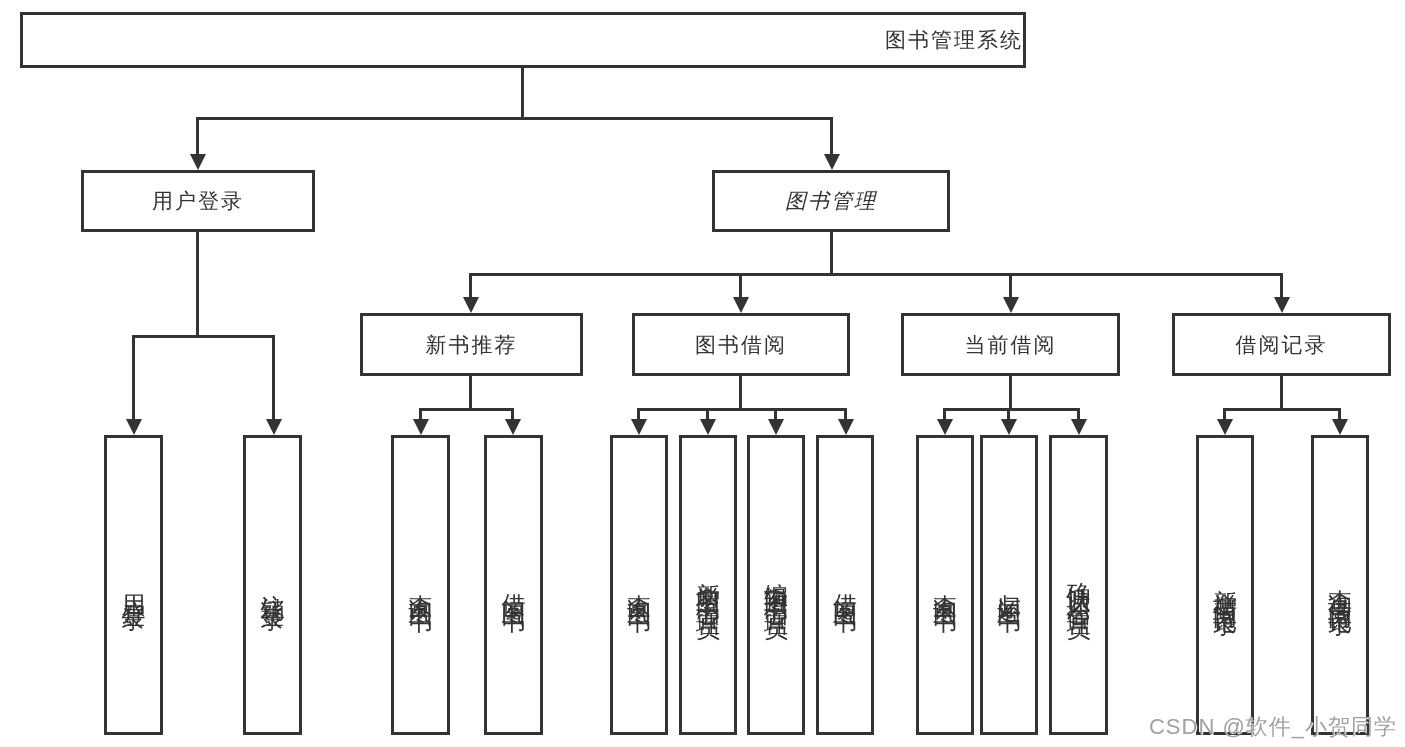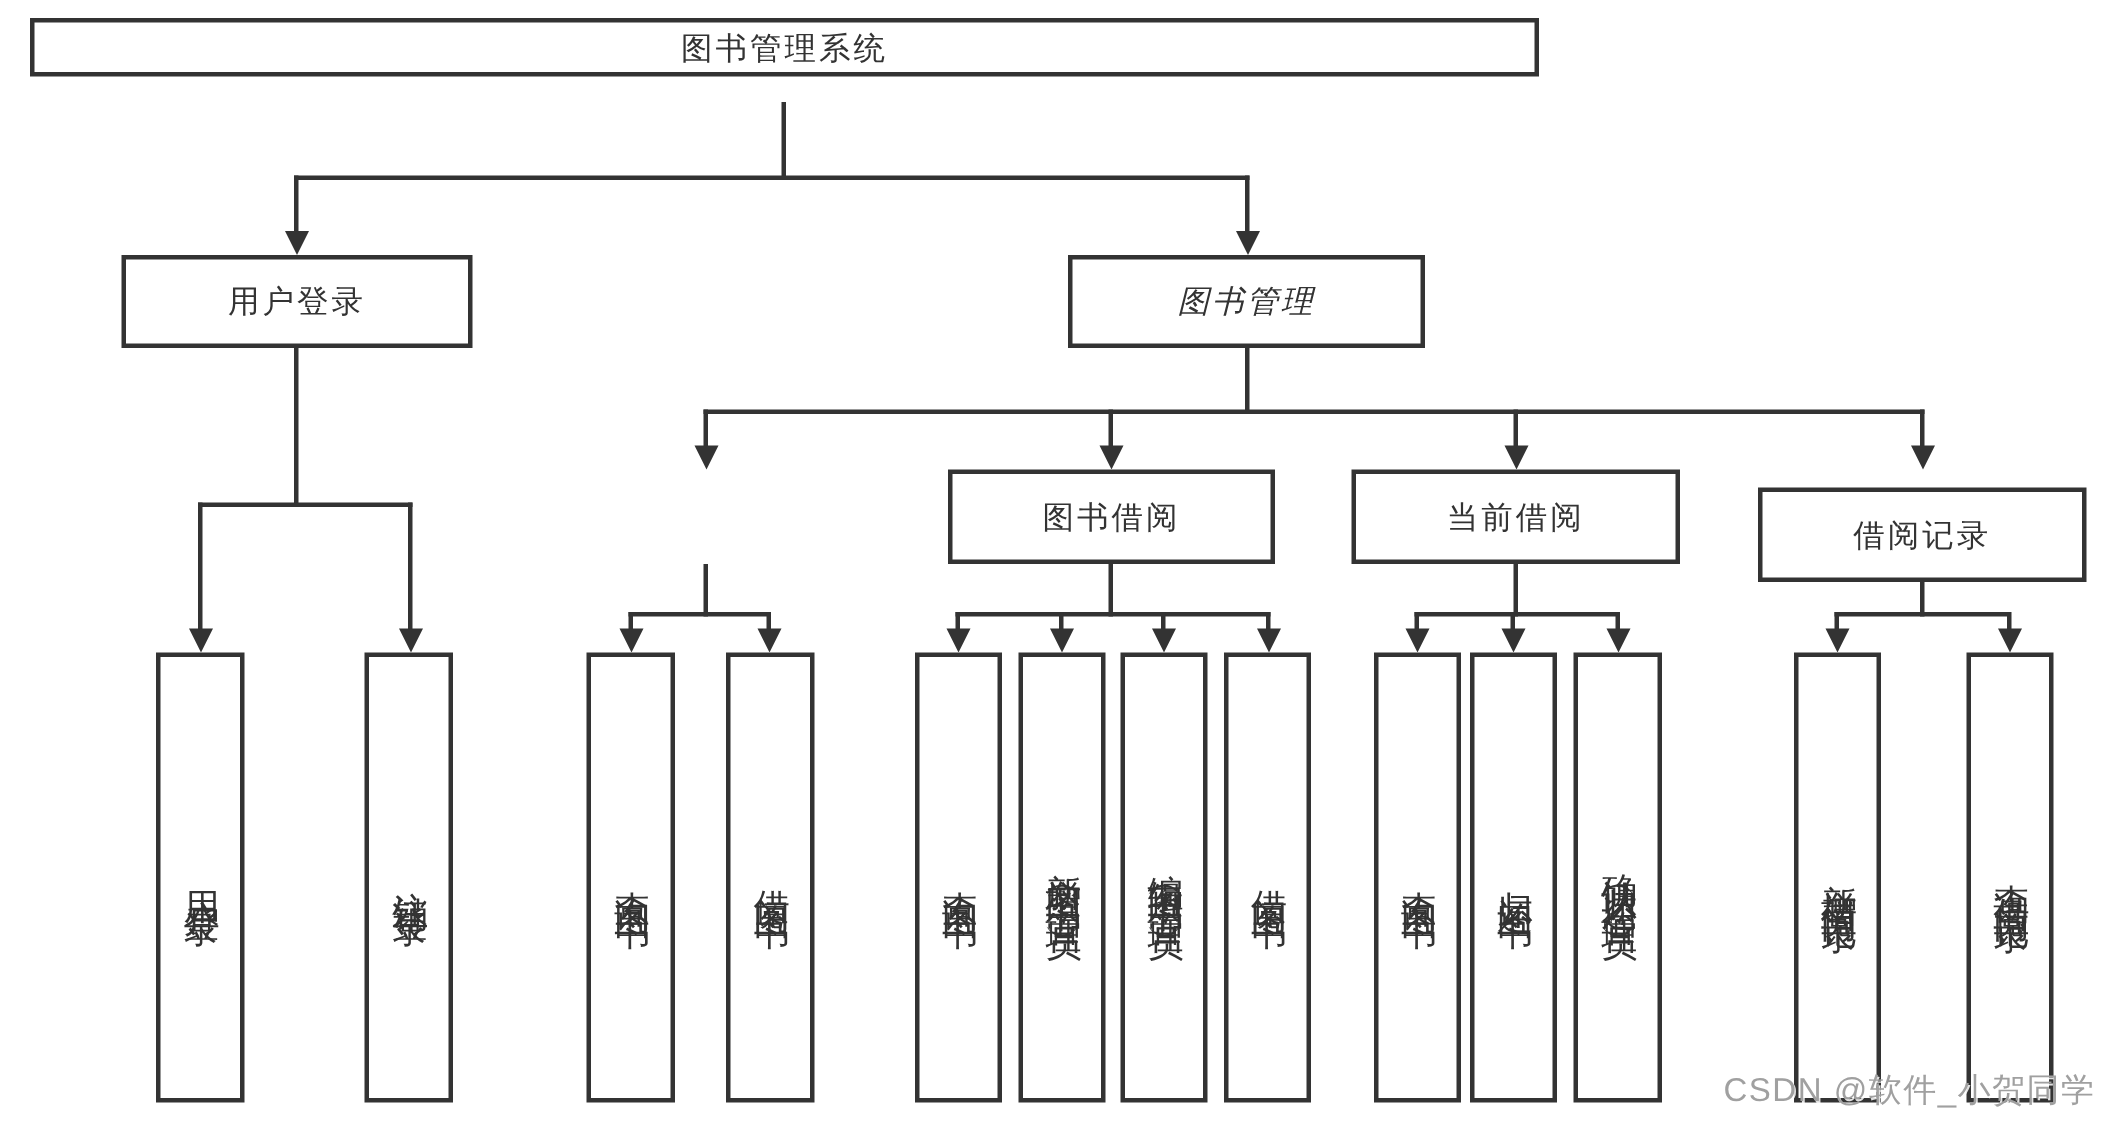--- a/index.html
+++ b/index.html
@@ -67,42 +67,45 @@
     text-shadow: 1px 1px 0 rgba(255,255,255,0.85);
     z-index: 5;
     white-space: nowrap;
   }
 </style>
 </head>
 <body>
 
 <div class="canvas">
 
-  <div class="box" style="left:20px; top:12px; width:1006px; height:39px;">
+  <div class="box" style="left:20px; top:12px; width:1006px; height:56px;justify-content:flex-end;">
     <span>图书管理系统</span>
   </div>
 
   <div class="box" style="left:81px; top:170px; width:234px; height:62px;">
     <span>用户登录</span>
   </div>
 
   <div class="box" style="left:712px; top:170px; width:238px; height:62px;font-style:italic;">
     <span>图书管理</span>
   </div>
 
+  <div class="box" style="left:360px; top:313px; width:223px; height:63px;">
+    <span>新书推荐</span>
+  </div>
 
   <div class="box" style="left:901px; top:313px; width:219px; height:63px;">
     <span>当前借阅</span>
   </div>
 
   <div class="box" style="left:632px; top:313px; width:218px; height:63px;">
     <span>图书借阅</span>
   </div>
 
-  <div class="box" style="left:1172px; top:325px; width:219px; height:63px;">
+  <div class="box" style="left:1172px; top:313px; width:219px; height:63px;">
     <span>借阅记录</span>
   </div>
 
   <div class="box vbox" style="left:104px; top:435px; width:59px; height:300px;">
     <span>用户登录</span>
   </div>
   <div class="box vbox" style="left:243px; top:435px; width:59px; height:300px;">
     <span>注销登录</span>
   </div>
 

